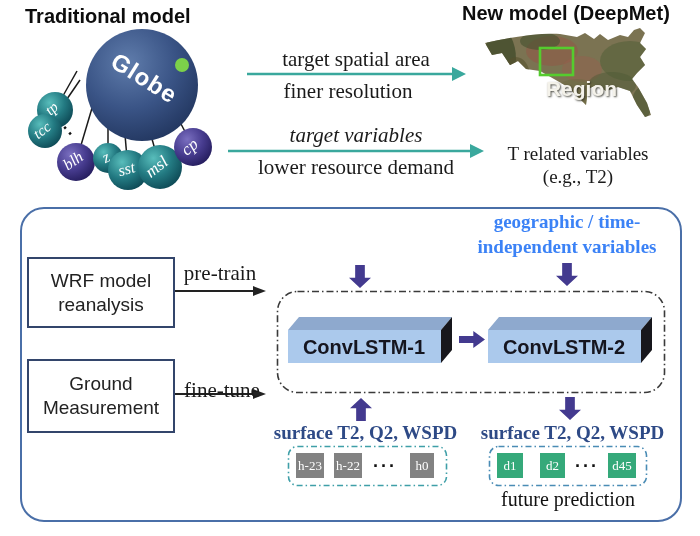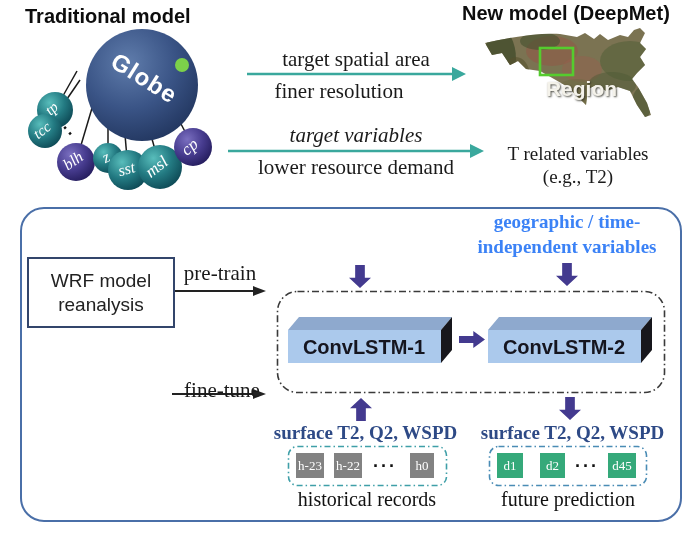--- a/index.html
+++ b/index.html
@@ -134,21 +134,21 @@
       <circle cx="148" cy="139" r="22" fill="url(#gTeal)"></circle>
       <text transform="translate(148,143) rotate(-38)" text-anchor="middle" font-family="Liberation Serif, serif" font-style="italic" font-size="17" fill="#fff">msl</text>
     </g>
     <g>
       <circle cx="181" cy="119" r="19" fill="url(#gPurple)"></circle>
       <text transform="translate(181,123) rotate(-40)" text-anchor="middle" font-family="Liberation Serif, serif" font-style="italic" font-size="17" fill="#fff">cp</text>
     </g>
   </svg>
 
   <div class="abs serif flowlabel ctr" style="left:246px;top:47px;width:220px;">target spatial area</div>
-  <div class="abs serif flowlabel ctr" style="left:229px;top:79px;width:220px;">finer resolution</div>
+  <div class="abs serif flowlabel ctr" style="left:238px;top:79px;width:220px;">finer resolution</div>
   <div class="abs serif flowlabel ctr" style="left:228px;top:123px;width:256px;font-style:italic;">target variables</div>
   <div class="abs serif flowlabel ctr" style="left:228px;top:155px;width:256px;">lower resource demand</div>
 
   <div class="abs title sans" style="left:462px;top:2px;">New model (DeepMet)</div>
 
   <svg class="abs" style="left:482px;top:27px;" width="210" height="116" viewBox="0 0 210 116">
     <defs>
       <clipPath id="usclip">
         <path d="M3,16 C30,10 55,6 78,7 L95,10 L103,6 L112,12 L118,7 L126,13 L138,8 L146,10
                  L152,3 L158,1 L163,6 L158,16 L164,22 L158,30 L163,38 L155,46 L150,52
@@ -181,20 +181,24 @@
     <div>(e.g., T2)</div>
   </div>
 
   <div class="abs outer-panel" style="left:20px;top:207px;width:658px;height:311px;"></div>
 
   <div class="abs iobox" style="left:27px;top:257px;width:144px;height:67px;">
     <div>WRF model</div>
     <div>reanalysis</div>
   </div>
 
+  <div class="abs iobox" style="left:27px;top:359px;width:144px;height:70px;">
+    <div>Ground</div>
+    <div>Measurement</div>
+  </div>
 
   <div class="abs serif traincap" style="left:176px;top:261px;width:88px;">pre-train</div>
   <div class="abs serif traincap" style="left:176px;top:378px;width:92px;">fine-tune</div>
 
   <div class="abs serif blacklabel ctr" style="left:459px;top:209px;width:216px;">
     <div>geographic / time-</div>
     <div>independent variables</div>
   </div>
 
   <div class="abs blockarrow arrow-down" style="left:349px;top:265px;width:22px;height:23px;"></div>
@@ -216,21 +220,20 @@
     <text x="76" y="37" text-anchor="middle" font-family="Liberation Sans, sans-serif" font-weight="bold" font-size="20" fill="#15151f">ConvLSTM-2</text>
   </svg>
 
   <div class="abs serif navylabel ctr" style="left:268px;top:420px;width:195px;">surface T2, Q2, WSPD</div>
   <div class="abs serif navylabel ctr" style="left:475px;top:420px;width:195px;">surface T2, Q2, WSPD</div>
 
   <div class="cell cell-gray" style="left:296px;top:453px;width:28px;">h-23</div>
   <div class="cell cell-gray" style="left:334px;top:453px;width:28px;">h-22</div>
   <div class="dots" style="left:373px;top:456px;">···</div>
   <div class="cell cell-gray" style="left:410px;top:453px;width:24px;">h0</div>
-  <div class="abs serif reccap ctr" style="left:277px;top:488px;width:180px;">historical records</div>
 
   <div class="cell cell-green" style="left:497px;top:453px;width:26px;">d1</div>
   <div class="cell cell-green" style="left:540px;top:453px;width:25px;">d2</div>
   <div class="dots" style="left:575px;top:456px;">···</div>
   <div class="cell cell-green" style="left:608px;top:453px;width:28px;">d45</div>
   <div class="abs serif reccap ctr" style="left:478px;top:488px;width:180px;">future prediction</div>
 
 </div>
 
 </body></html>

